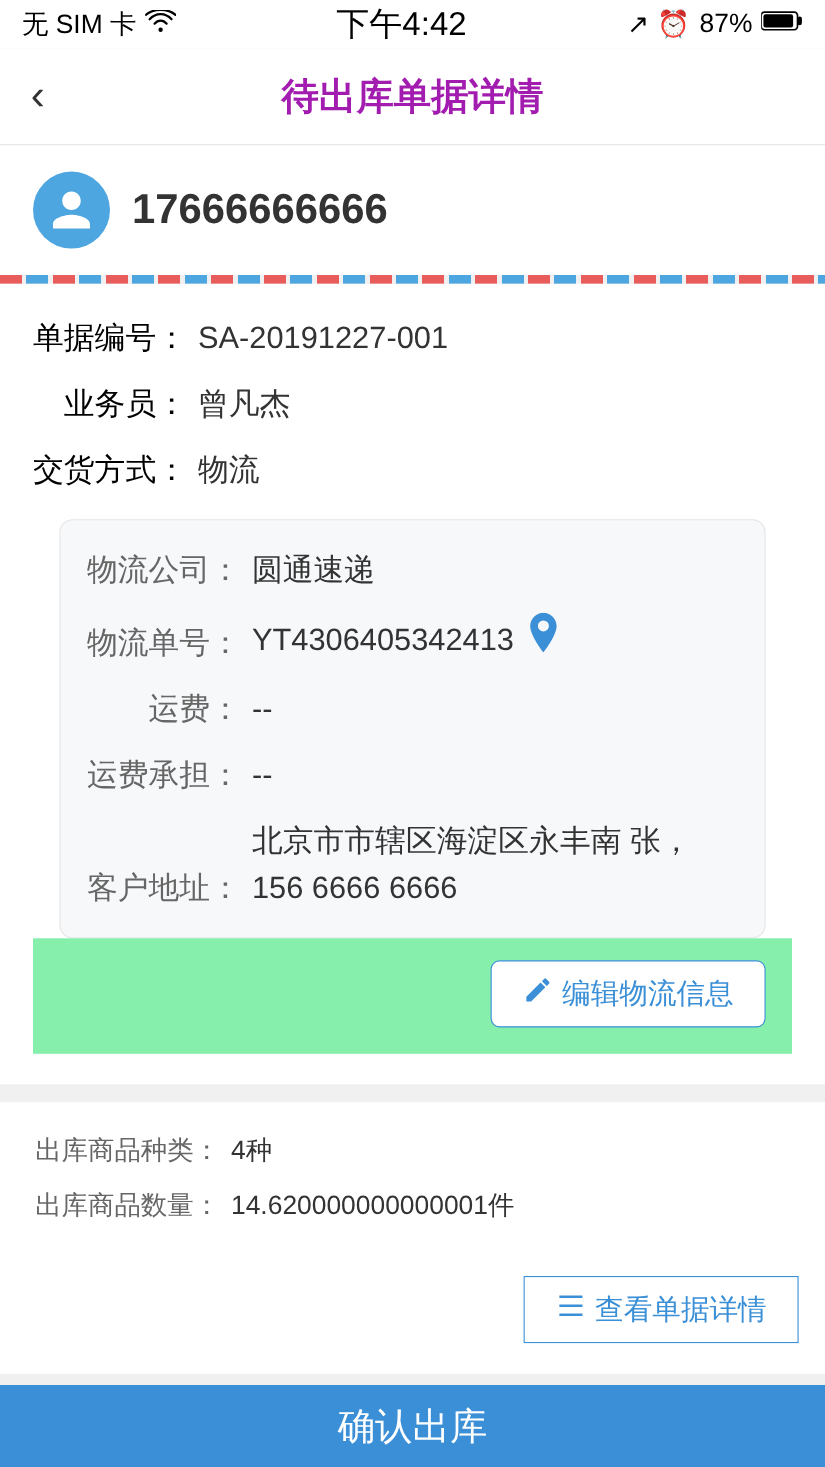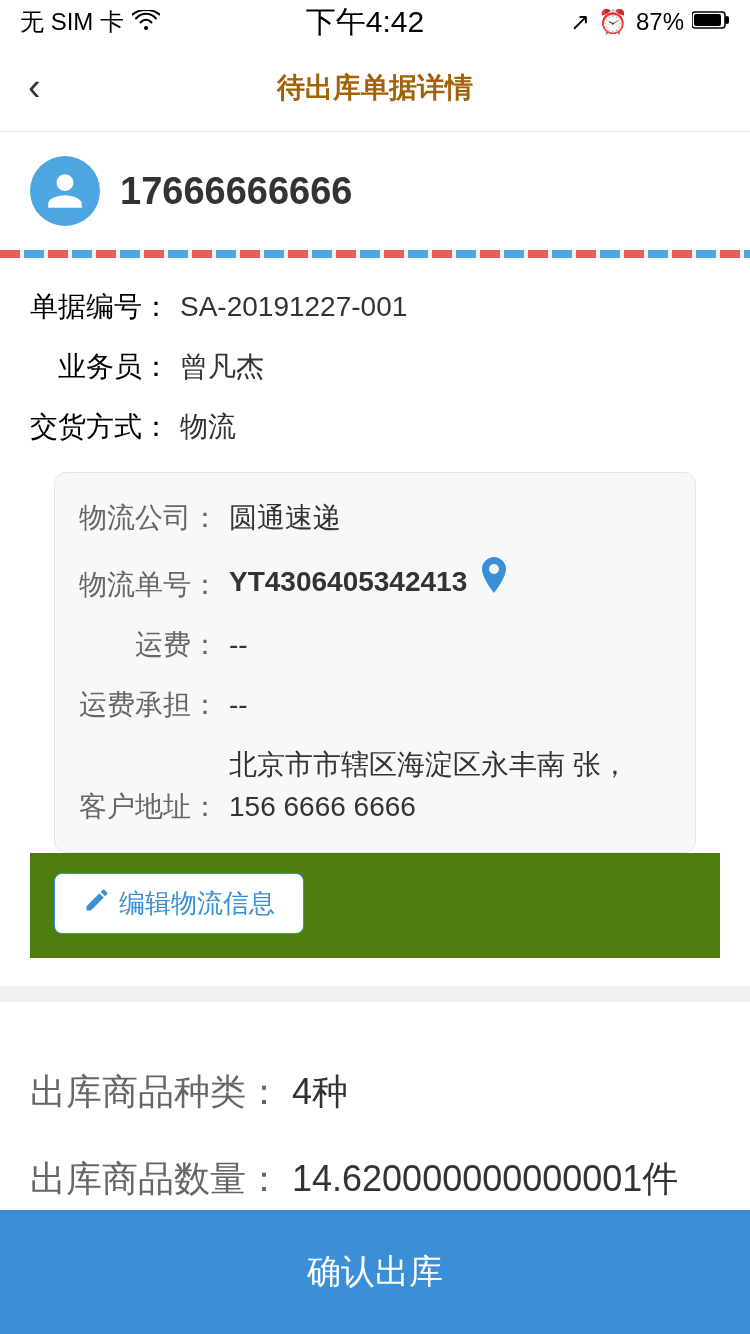--- a/index.html
+++ b/index.html
@@ -41,23 +41,23 @@
       border-bottom: 1px solid #e5e5e5;
     }
     .nav-back {
       position: absolute;
       left: 28px;
       font-size: 38px;
       color: #333;
       cursor: pointer;
     }
     .nav-title {
-      font-size: 28px;
+      font-size: 34px;
       font-weight: 600;
-      color: #a16207;
+      color: #a21caf;
     }
 
     
     .user-section {
       background: #fff;
       padding: 24px 30px;
       display: flex;
       align-items: center;
       gap: 20px;
     }
@@ -140,33 +140,32 @@
     }
     .logistics-value {
       color: #333;
       flex: 1;
       padding-left: 10px;
     }
     .logistics-number-row {
       display: flex;
       align-items: center;
       gap: 12px;
-      font-weight: bold;
     }
     .location-icon {
       color: #3a8fd6;
       font-size: 32px;
     }
 
     
     .edit-logistics-btn {
       display: flex;
-      justify-content: flex-start;
+      justify-content: flex-end;
       padding: 20px 24px 24px 24px;
-      background: #4d7c0f;
+      background: #86efac;
     }
     .btn-edit {
       border: 1px solid #3a8fd6;
       color: #3a8fd6;
       background: #fff;
       border-radius: 8px;
       padding: 12px 28px;
       font-size: 26px;
       display: flex;
       align-items: center;
@@ -183,22 +182,21 @@
 
     
     .goods-section {
       background: #fff;
       padding: 28px 30px;
     }
     .goods-row {
       display: flex;
       align-items: flex-end;
       margin-bottom: 18px;
-      font-size: 36px;
-      margin-top: 38px;
+      font-size: 24px;
     }
     .goods-row:last-child { margin-bottom: 0; }
     .goods-label {
       color: #666;
       min-width: 170px;
       text-align: right;
       flex-shrink: 0;
     }
     .goods-value {
       color: #333;
@@ -231,21 +229,21 @@
       height: 120px;
       background: #f0f0f0;
     }
 
     
     .confirm-bar {
       position: fixed;
       bottom: 0;
       left: 0;
       width: 750px;
-      height: 124px;
+      height: 75px;
       background: #3a8fd6;
       display: flex;
       align-items: center;
       justify-content: center;
       cursor: pointer;
     }
     .confirm-btn-text {
       color: #fff;
       font-size: 34px;
       font-weight: 500;

